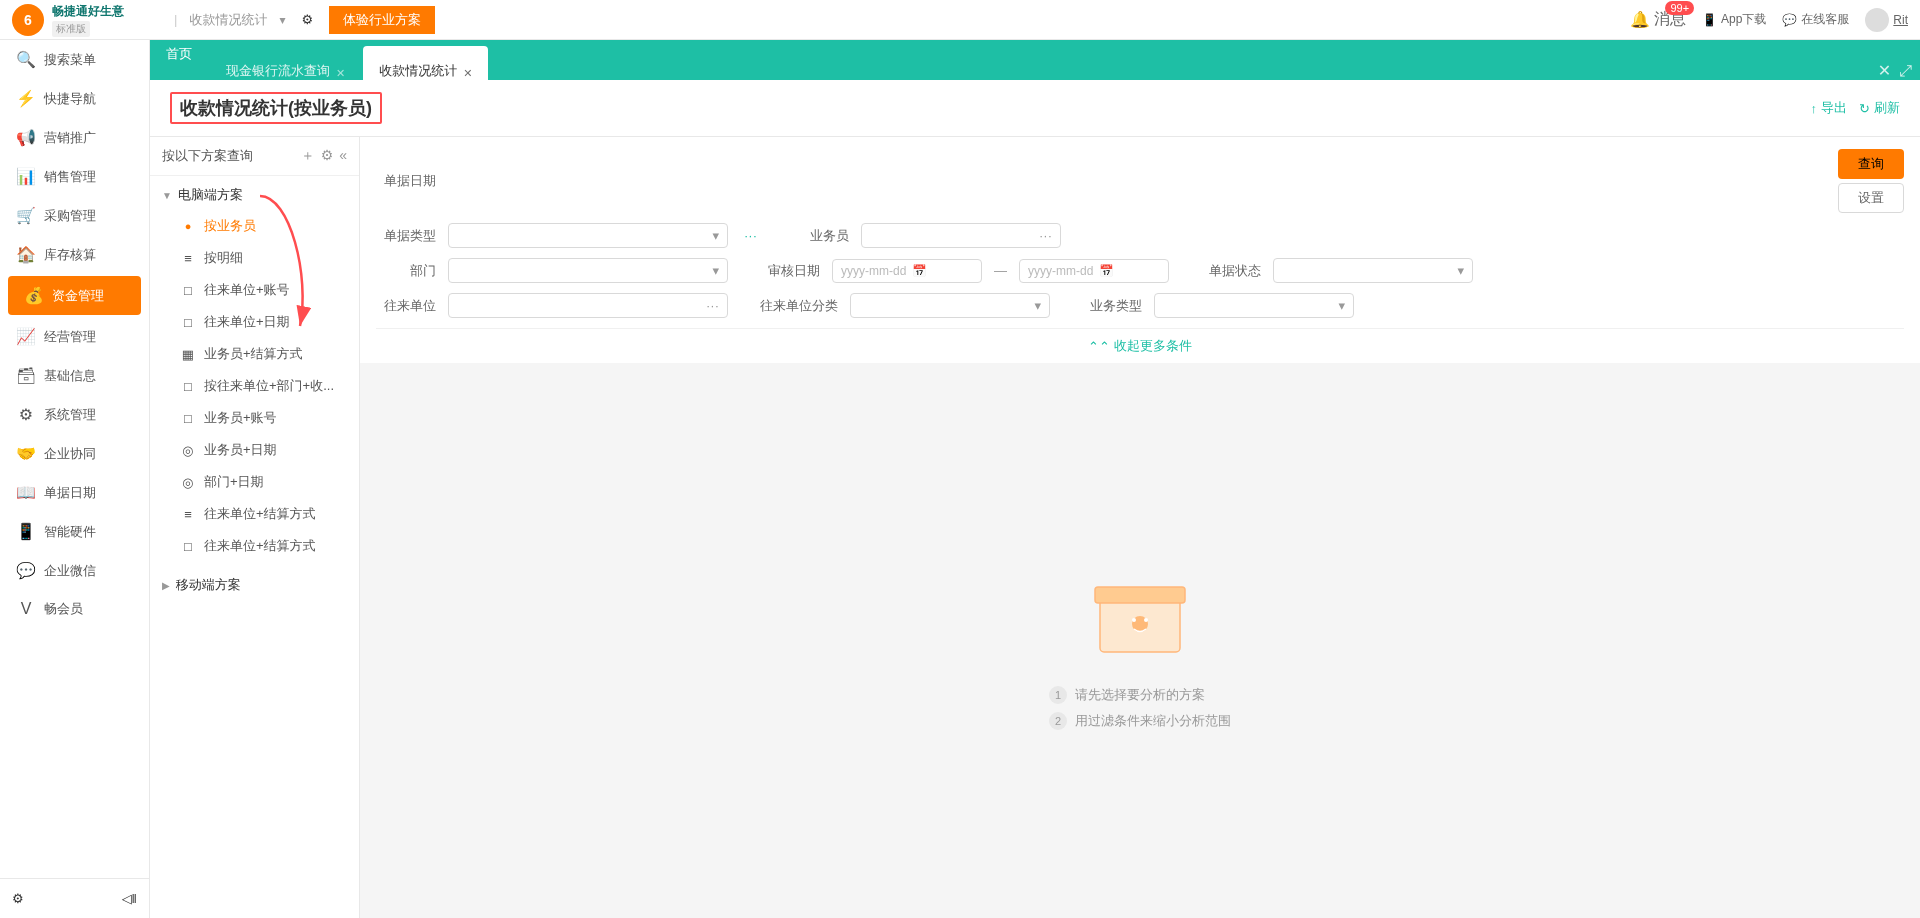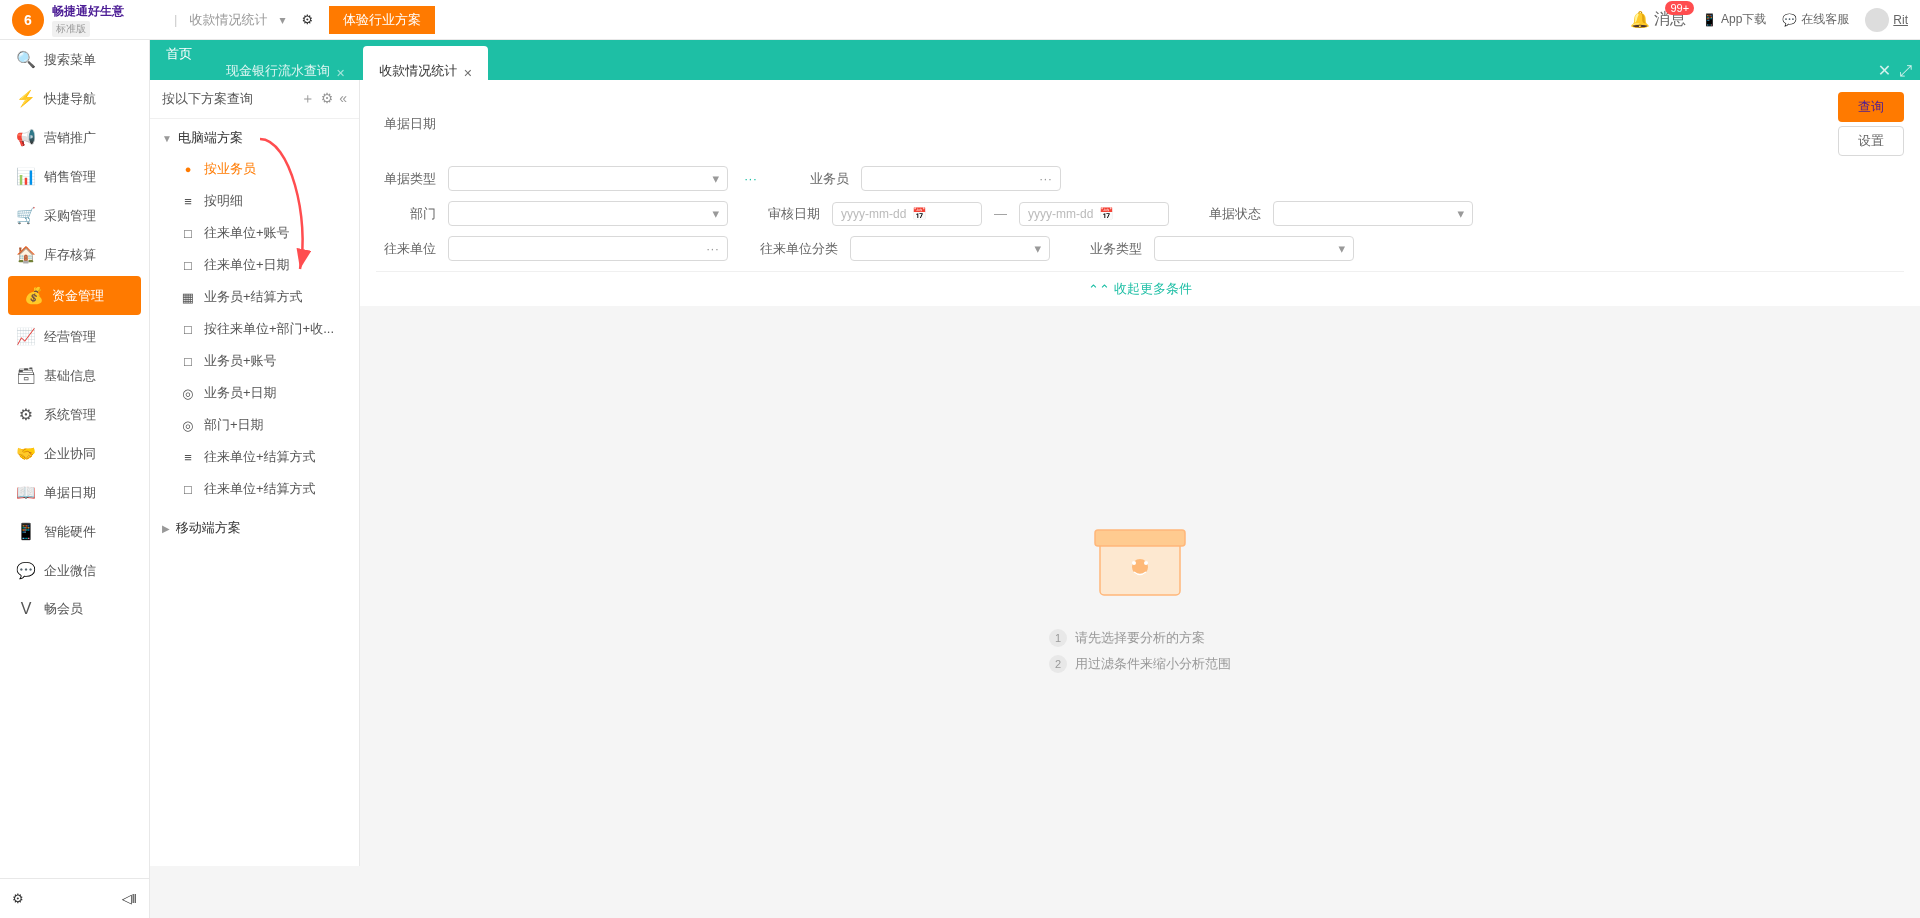--- a/index.html
+++ b/index.html
@@ -276,21 +276,21 @@
       cursor: pointer;
       min-width: 150px;
       font-size: 12px;
       color: #bbb;
       background: #fff;
     }
     .date-sep { color: #999; }
 
     .btn-query {
       background: #ff7a00;
-      color: #4c1d95;
+      color: #000000;
       border: none;
       border-radius: 4px;
       padding: 6px 20px;
       cursor: pointer;
       font-size: 13px;
     }
     .btn-settings {
       background: #fff;
       color: #666;
       border: 1px solid #d9d9d9;
@@ -346,21 +346,21 @@
 </head>
 <body>
 
 <div class="top-bar">
   <div class="top-bar-left">
     <div class="logo-area">
       <div class="logo-icon">
         <span>6</span>
       </div>
       <div>
-        <div style="font-size:12px;font-weight:bold;color:#4c1d95;">畅捷通好生意</div>
+        <div style="font-size:12px;font-weight:bold;color:#0f766e;">畅捷通好生意</div>
         <div style="font-size:10px;color:#999;background:#f0f0f0;display:inline-block;padding:1px 4px;border-radius:2px;">标准版</div>
       </div>
     </div>
     <div style="color:#ccc;margin:0 4px;">|</div>
     <div style="color:#999;font-size:13px;">收款情况统计</div>
     <div style="margin-left:4px;color:#999;cursor:pointer;font-size:12px;">▾</div>
     <div style="margin-left:8px;">⚙</div>
     <button style="background:#ff7a00;color:#fff;border:none;border-radius:0;padding:5px 14px;cursor:pointer;font-size:13px;margin-left:8px;">体验行业方案</button>
   </div>
   <div class="top-bar-right">
@@ -468,20 +468,33 @@
         <span class="tab-close">✕</span>
       </div>
       <div class="tab-bar-right">
         <span class="tab-bar-btn">✕</span>
         <span class="tab-bar-btn">⤢</span>
       </div>
     </div>
 
     <div class="page-content">
 
+      <div class="page-header">
+        <div class="page-title">收款情况统计(按业务员)</div>
+        <div class="page-actions">
+          <div class="btn-action">
+            <span>↑</span>
+            <span>导出</span>
+          </div>
+          <div class="btn-action">
+            <span>↻</span>
+            <span>刷新</span>
+          </div>
+        </div>
+      </div>
 
       <div class="body-layout">
 
         <div class="left-panel">
           <div class="left-panel-header">
             <span>按以下方案查询</span>
             <div class="left-panel-header-actions">
               <span class="panel-icon-btn">＋</span>
               <span class="panel-icon-btn">⚙</span>
               <span class="panel-icon-btn">«</span>

